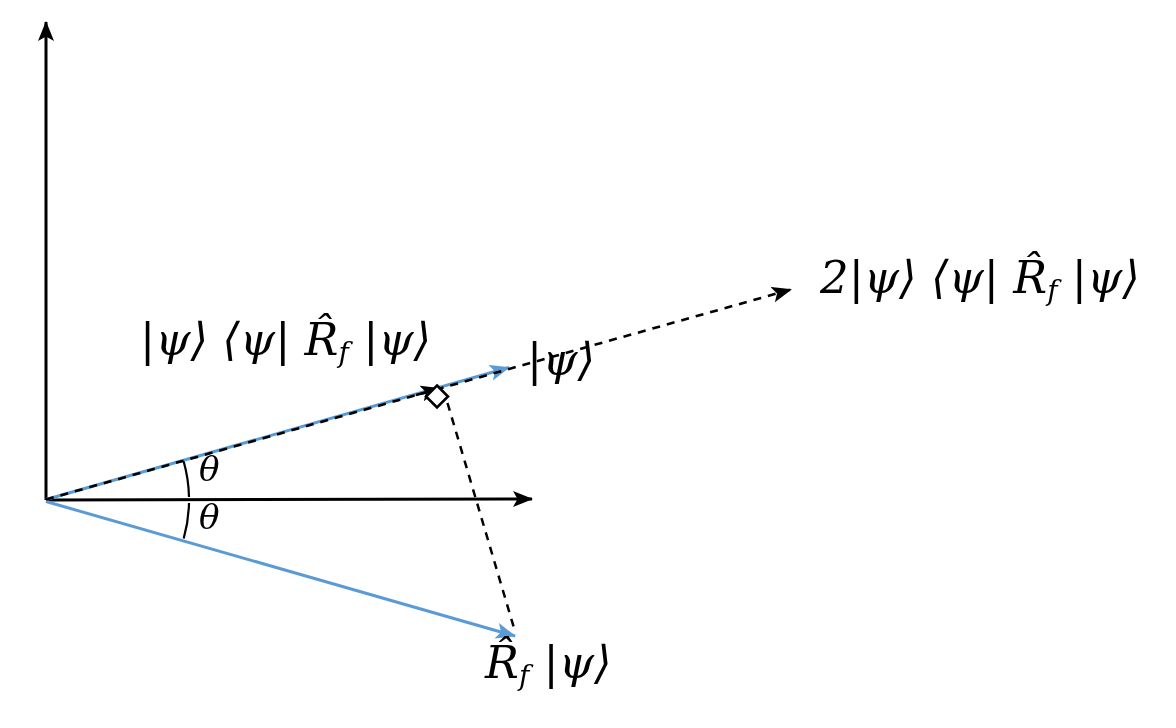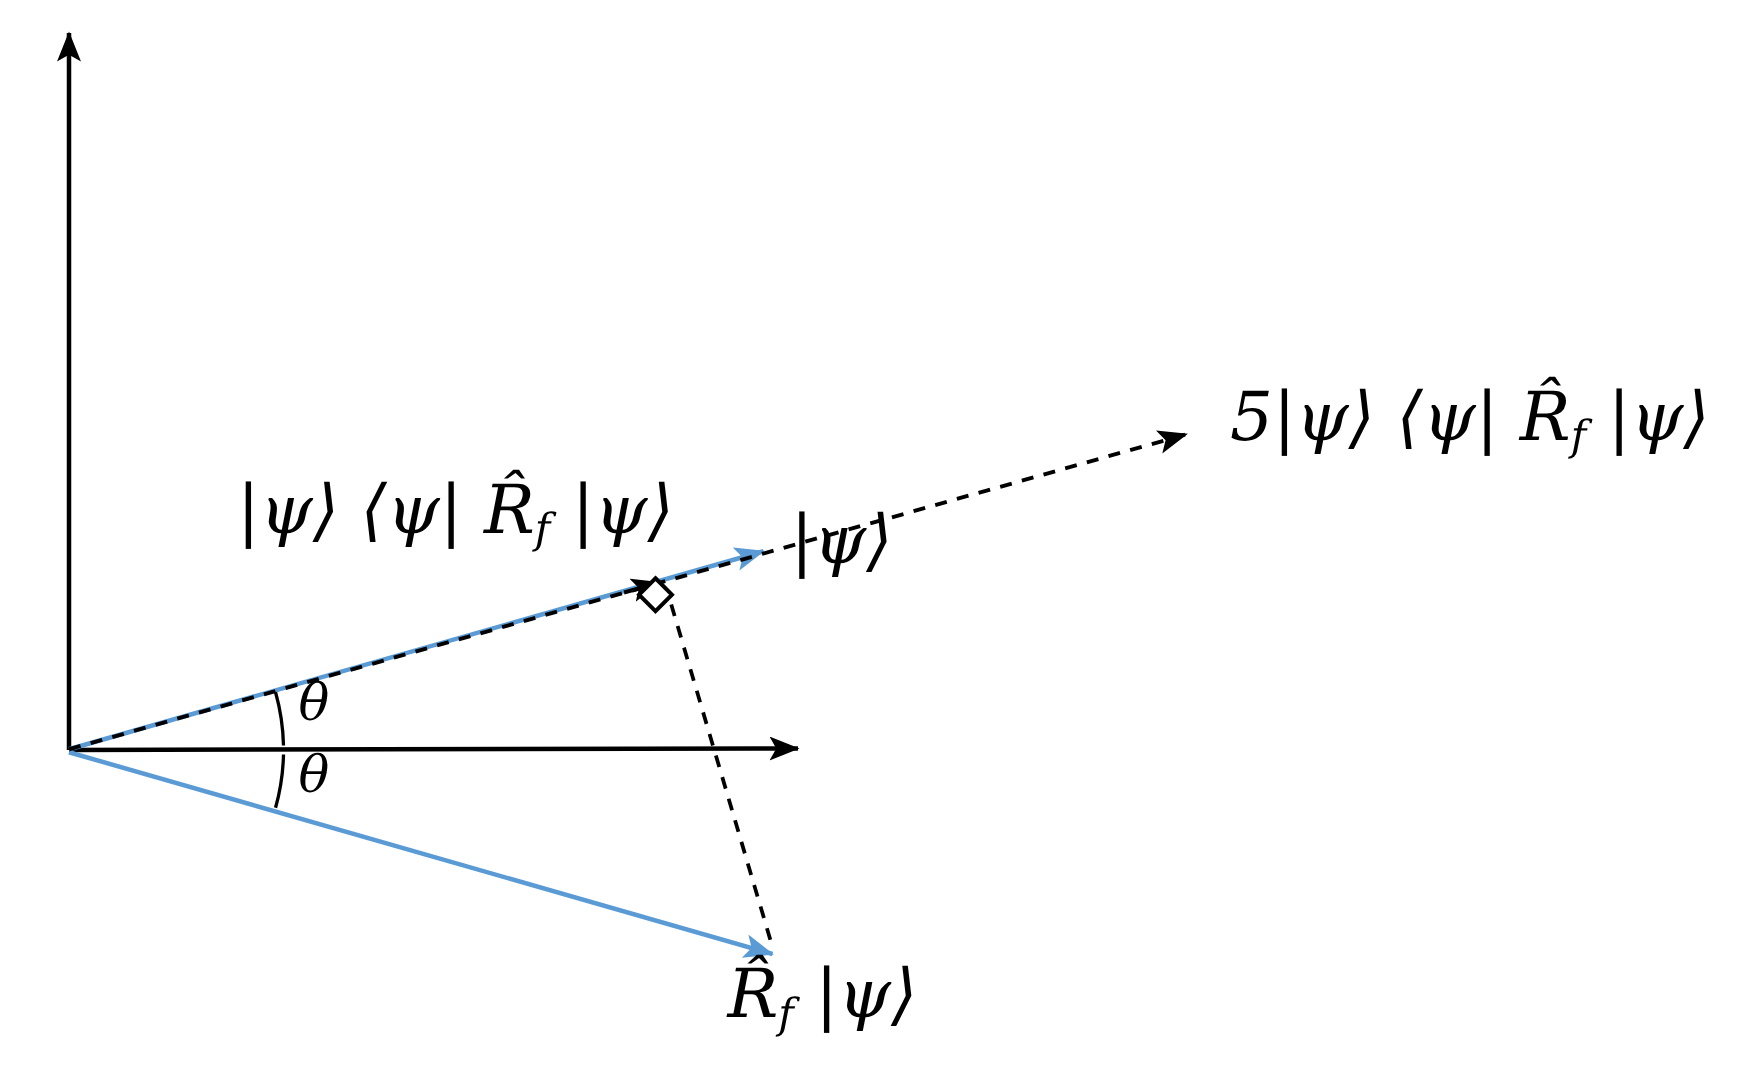--- a/index.html
+++ b/index.html
@@ -65,30 +65,30 @@
     <line x1="416" y1="395" x2="440" y2="388.4" stroke="#000000" stroke-width="2.6" marker-end="url(#ah-black)"></line>
 
     <line x1="447.5" y1="403" x2="514" y2="628" stroke="#000000" stroke-width="2.5" stroke-dasharray="8 7"></line>
 
     <path d="M 437 385.5 L 448 396.5 L 437 407.5 L 426 396.5 Z" fill="#ffffff" stroke="#000000" stroke-width="2.6"></path>
 
     <path d="M 183.7 461.5 A 143 143 0 0 1 189 497" fill="none" stroke="#000000" stroke-width="2.2"></path>
     <path d="M 189 503 A 143 143 0 0 1 183.7 538.5" fill="none" stroke="#000000" stroke-width="2.2"></path>
   </svg>
 
-  <div class="mathlabel" style="left:158px; top:314px;">
+  <div class="mathlabel" style="left:140px; top:314px;">
     <span>|ψ⟩ ⟨ψ| R̂</span><span class="sub">f</span><span> |ψ⟩</span>
   </div>
 
   <div class="mathlabel" style="left:527px; top:334px;">
     <span>|ψ⟩</span>
   </div>
 
   <div class="mathlabel" style="left:820px; top:252px;">
-    <span>5|ψ⟩ ⟨ψ| R̂</span><span class="sub">f</span><span> |ψ⟩</span>
+    <span>2|ψ⟩ ⟨ψ| R̂</span><span class="sub">f</span><span> |ψ⟩</span>
   </div>
 
   <div class="mathlabel" style="left:485px; top:637px;text-align:center;">
     <span>R̂</span><span class="sub">f</span><span> |ψ⟩</span>
   </div>
 
   <div class="theta" style="left:199px; top:452px;">θ</div>
   <div class="theta" style="left:199px; top:500px;">θ</div>
 
 </div>

